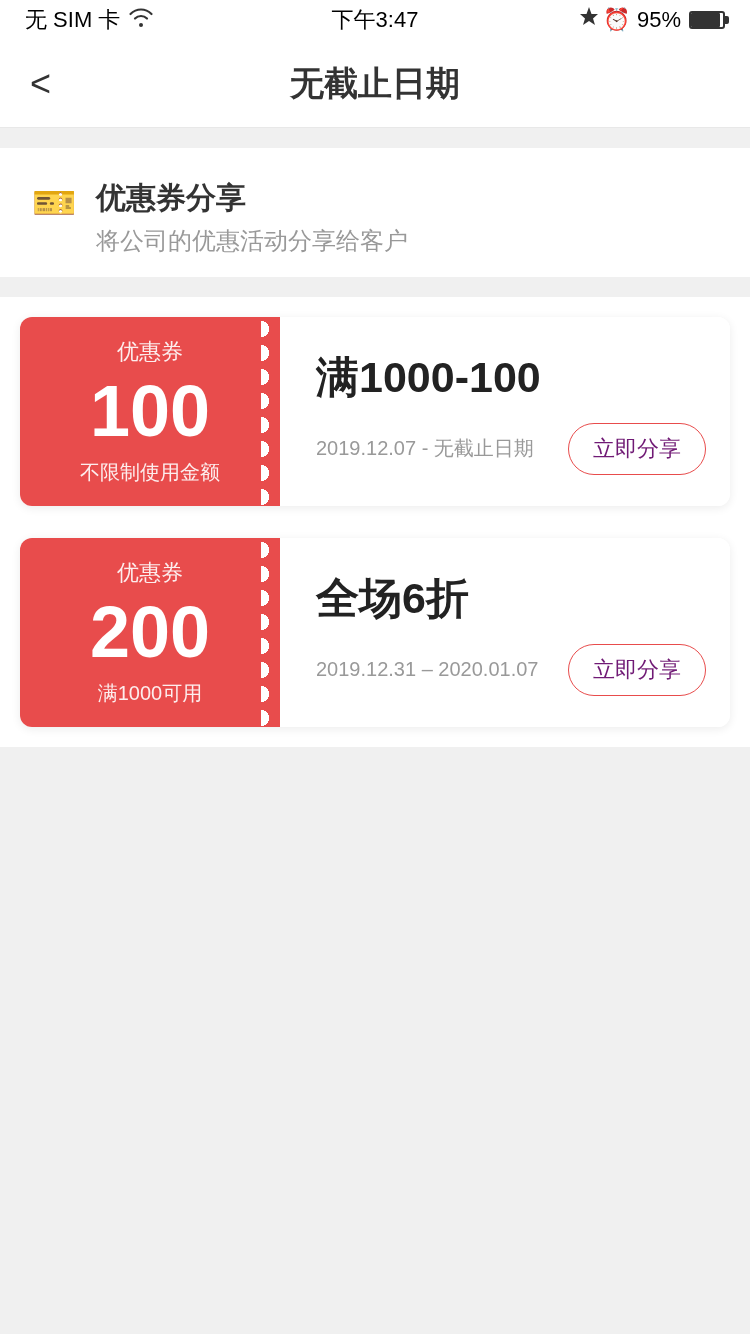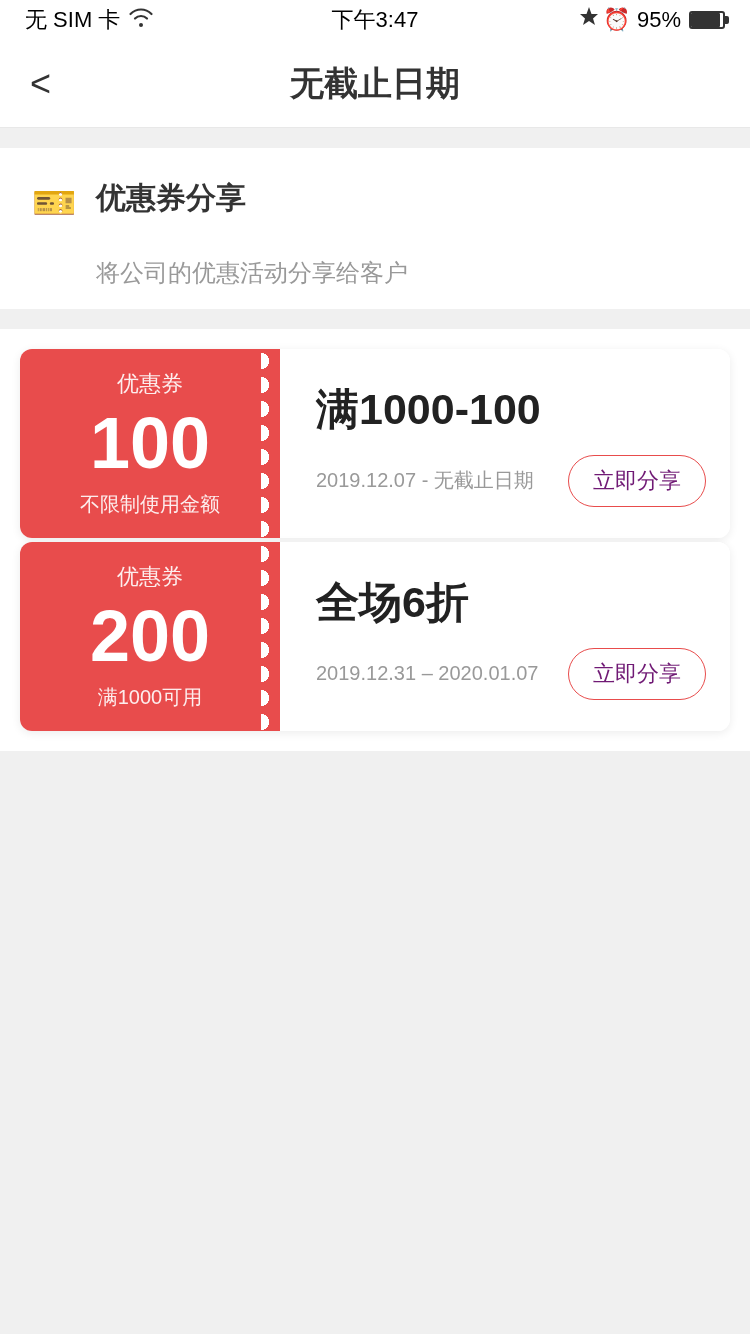--- a/index.html
+++ b/index.html
@@ -119,31 +119,30 @@
       gap: 6px;
     }
     .section-title {
       font-size: 30px;
       font-weight: 600;
       color: #333;
     }
     .section-subtitle {
       font-size: 24px;
       color: #999;
-      margin-top: 32px;
     }
 
     
     .coupon-list {
       background: #fff;
       margin-top: 20px;
       padding: 20px 20px;
       display: flex;
       flex-direction: column;
-      gap: 4px;
+      gap: 32px;
     }
 
     
     .coupon-card {
       display: flex;
       border-radius: 12px;
       overflow: visible;
       box-shadow: 0 2px 10px rgba(0,0,0,0.08);
       background: #fff;
       min-height: 180px;

